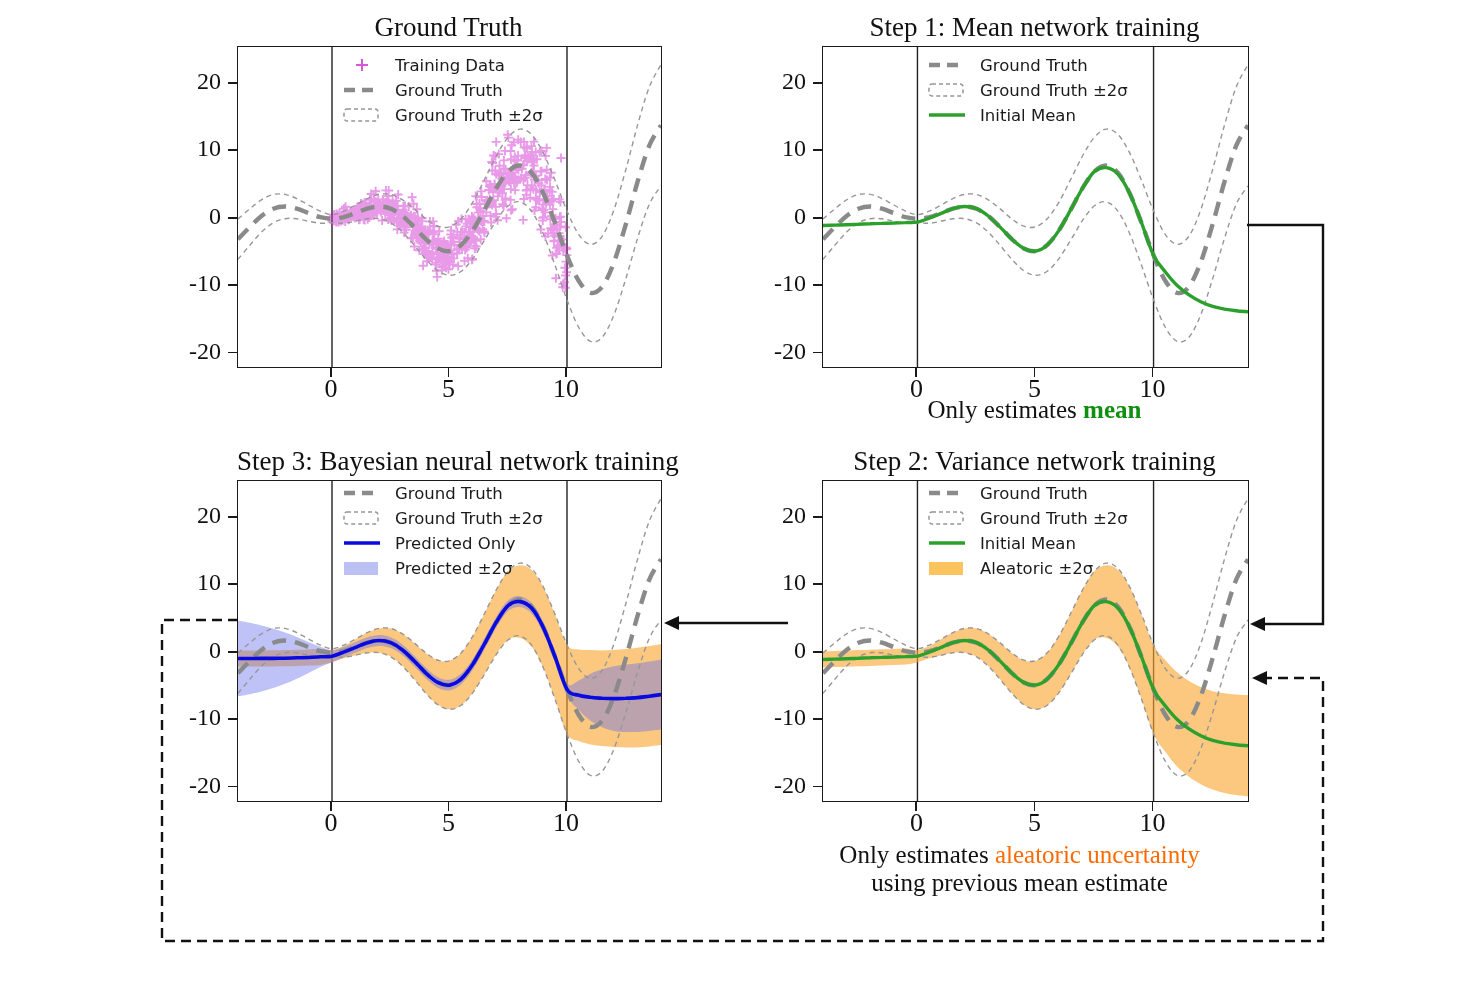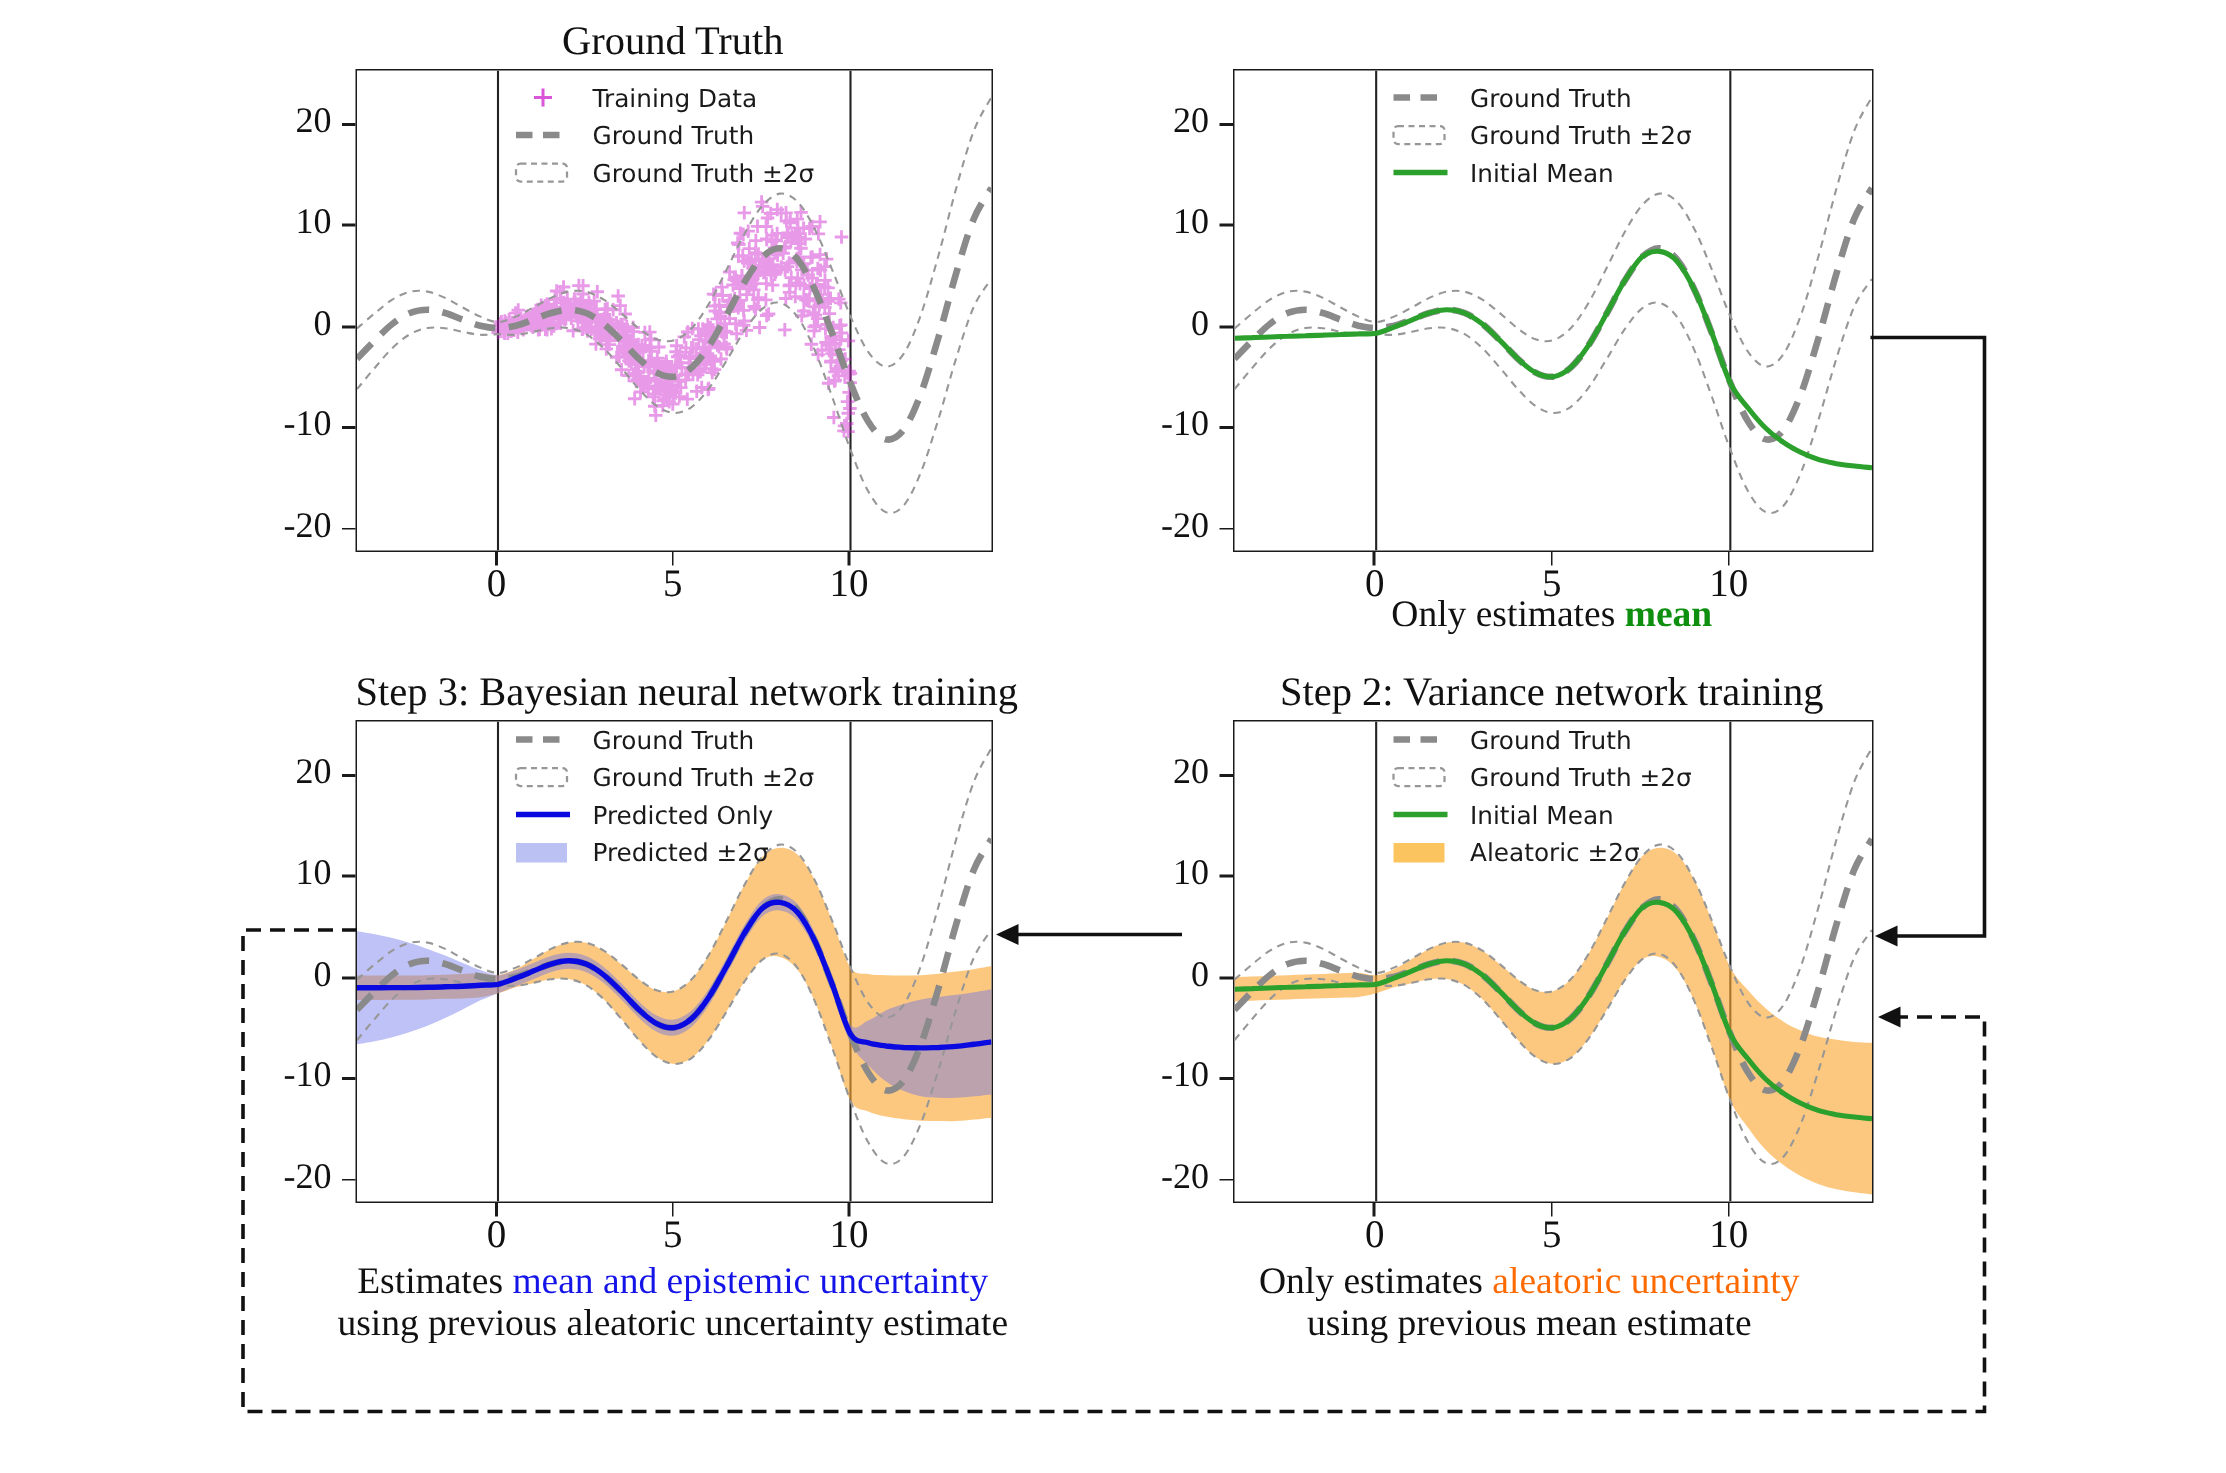--- a/index.html
+++ b/index.html
@@ -19,20 +19,21 @@
   .xlab{font-size:26px;text-align:center;}
   .tickmark{position:absolute;background:#1a1a1a;}
   #flow{position:absolute;left:0;top:0;z-index:6;pointer-events:none;}
 </style>
 </head>
 <body>
 
 <div id="fig">
 
   <div class="ptitle" style="left:237px;top:12px;width:423px;">Ground Truth</div>
+  <div class="ptitle" style="left:822px;top:12px;width:425px;">Step 1: Mean network training</div>
   <div class="ptitle" style="left:237px;top:446px;width:423px;">Step 3: Bayesian neural network training</div>
   <div class="ptitle" style="left:822px;top:446px;width:425px;">Step 2: Variance network training</div>
 
   <div class="panel" id="p-tl" style="left:237px;top:46px;width:423px;height:320px;">
       <svg width="423" height="320">
         <line x1="94" y1="0" x2="94" y2="320" stroke="#222222" stroke-width="1.4"></line>
         <line x1="329" y1="0" x2="329" y2="320" stroke="#222222" stroke-width="1.4"></line>
         <path d="M145.6,163.0h9M150.1,158.5v9M307.3,130.7h9M311.8,126.19999999999999v9M174.3,162.3h9M178.8,157.8v9M320.7,203.5h9M325.2,199v9M195.7,211.3h9M200.2,206.8v9M272.2,130.5h9M276.7,126v9M200.9,208.0h9M205.4,203.5v9M202.7,204.2h9M207.2,199.7v9M285.5,110.5h9M290.0,106v9M320.2,240.2h9M324.7,235.7v9M196.7,184.3h9M201.2,179.8v9M235.6,165.6h9M240.1,161.1v9M231.8,181.5h9M236.3,177v9M228.3,194.2h9M232.8,189.7v9M209.9,207.2h9M214.4,202.7v9M126.69999999999999,163.0h9M131.2,158.5v9M178.6,188.1h9M183.1,183.6v9M131.4,151.9h9M135.9,147.4v9M227.7,179.8h9M232.2,175.3v9M191.5,179.0h9M196.0,174.5v9M252,136.9h9M256.5,132.4v9M217.1,191.9h9M221.6,187.4v9M176.8,193.6h9M181.3,189.1v9M284.2,142.9h9M288.7,138.4v9M274.1,121.2h9M278.6,116.7v9M297.4,145.3h9M301.9,140.8v9M312.7,171.9h9M317.2,167.4v9M101.8,167.8h9M106.3,163.3v9M268.1,152.9h9M272.6,148.4v9M267.3,134.0h9M271.8,129.5v9M172.3,169.4h9M176.8,164.9v9M137.6,161.2h9M142.1,156.7v9M193,217.6h9M197.5,213.1v9M168.6,191.2h9M173.1,186.7v9M199,197.5h9M203.5,193v9M271.3,131.9h9M275.8,127.4v9M227,189.8h9M231.5,185.3v9M282.9,108.2h9M287.4,103.7v9M102.9,172.0h9M107.4,167.5v9M323.3,202.3h9M327.8,197.8v9M155.7,164.1h9M160.2,159.6v9M321,192.4h9M325.5,187.9v9M297.2,105.3h9M301.7,100.8v9M146.1,159.6h9M150.6,155.1v9M241.7,174.6h9M246.2,170.1v9M133.2,144.3h9M137.7,139.8v9M121.2,160.0h9M125.7,155.5v9M175.6,172.9h9M180.1,168.4v9M133.9,166.0h9M138.4,161.5v9M185.4,183.3h9M189.9,178.8v9M248.6,175.5h9M253.1,171v9M131.8,160.0h9M136.3,155.5v9M190.9,179.6h9M195.4,175.1v9M109.4,165.3h9M113.9,160.8v9M288.1,141.8h9M292.6,137.3v9M198.2,213.0h9M202.7,208.5v9M249.8,123.9h9M254.3,119.4v9M274.6,134.3h9M279.1,129.8v9M268.9,126.3h9M273.4,121.8v9M137.6,159.0h9M142.1,154.5v9M96.1,175.1h9M100.6,170.6v9M103.3,166.5h9M107.8,162v9M189.9,193.5h9M194.4,189v9M322,235.3h9M326.5,230.8v9M309.5,144.9h9M314.0,140.4v9M311.5,193.7h9M316.0,189.2v9M97.3,169.8h9M101.8,165.3v9M249.7,154.2h9M254.2,149.7v9M103.4,171.2h9M107.9,166.7v9M93.5,171.7h9M98.0,167.2v9M157.5,176.7h9M162.0,172.2v9M292,132.9h9M296.5,128.4v9M115,161.3h9M119.5,156.8v9M310.4,162.1h9M314.9,157.6v9M252.2,137.2h9M256.7,132.7v9M243.9,134.3h9M248.4,129.8v9M302.6,165.4h9M307.1,160.9v9M293.5,143.3h9M298.0,138.8v9M90.4,170.4h9M94.9,165.9v9M303.7,156.3h9M308.2,151.8v9M318.5,111.0h9M323.0,106.5v9M144.7,155.2h9M149.2,150.7v9M186.9,196.7h9M191.4,192.2v9M288.8,127.3h9M293.3,122.8v9M150.9,170.7h9M155.4,166.2v9M257.5,143.3h9M262.0,138.8v9M117.7,167.3h9M122.2,162.8v9M244.6,153.2h9M249.1,148.7v9M297,152.7h9M301.5,148.2v9M187.7,183.4h9M192.2,178.9v9M162.4,169.5h9M166.9,165v9M252.7,123.5h9M257.2,119v9M318.6,175.0h9M323.1,170.5v9M232.4,176.6h9M236.9,172.1v9M274.1,134.2h9M278.6,129.7v9M125.19999999999999,163.8h9M129.7,159.3v9M93.2,174.2h9M97.7,169.7v9M204.7,207.0h9M209.2,202.5v9M255.10000000000002,173.2h9M259.6,168.7v9M201.3,199.6h9M205.8,195.1v9M144.7,153.3h9M149.2,148.8v9M293.4,160.3h9M297.9,155.8v9M132.3,163.8h9M136.8,159.3v9M289.4,125.2h9M293.9,120.7v9M316.5,203.5h9M321.0,199v9M257.5,128.3h9M262.0,123.80000000000001v9M261.1,127.1h9M265.6,122.6v9M203.6,220.8h9M208.1,216.3v9M100,170.6h9M104.5,166.1v9M315.3,199.7h9M319.8,195.2v9M271.6,136.3h9M276.1,131.8v9M230.1,179.9h9M234.6,175.4v9M236.8,184.1h9M241.3,179.6v9M96.9,166.2h9M101.4,161.7v9M261.2,159.1h9M265.7,154.6v9M154.4,162.7h9M158.9,158.2v9M93.8,172.5h9M98.3,168v9M312.2,188.7h9M316.7,184.2v9M176.8,203.3h9M181.3,198.8v9M239.2,150.0h9M243.7,145.5v9M181.6,207.1h9M186.1,202.6v9M96,170.3h9M100.5,165.8v9M201.7,193.9h9M206.2,189.4v9M314.5,182.0h9M319.0,177.5v9M204.4,209.5h9M208.9,205v9M203.6,216.8h9M208.1,212.3v9M323.6,200.4h9M328.1,195.9v9M252.39999999999998,141.2h9M256.9,136.7v9M247,139.4h9M251.5,134.9v9M201.9,207.9h9M206.4,203.4v9M136.4,160.7h9M140.9,156.2v9M222,213.9h9M226.5,209.4v9M307.5,139.9h9M312.0,135.4v9M182.8,205.7h9M187.3,201.2v9M224.4,200.9h9M228.9,196.4v9M118.4,169.8h9M122.9,165.3v9M256.3,107.1h9M260.8,102.6v9M194,223.8h9M198.5,219.3v9M189.3,197.5h9M193.8,193v9M203,211.0h9M207.5,206.5v9M248.5,140.0h9M253.0,135.5v9M278.3,95.1h9M282.8,90.6v9M190.7,174.4h9M195.2,169.9v9M118.3,156.5h9M122.8,152v9M263.1,151.5h9M267.6,147v9M309.4,153.9h9M313.9,149.4v9M238.7,144.4h9M243.2,139.9v9M311.2,151.9h9M315.7,147.4v9M323.1,180.2h9M327.6,175.7v9M280.9,132.8h9M285.4,128.3v9M230.9,175.8h9M235.4,171.3v9M324.3,208.1h9M328.8,203.6v9M187.4,174.6h9M191.9,170.1v9M120.9,161.5h9M125.4,157v9M261.4,113.4h9M265.9,108.9v9M223.4,179.4h9M227.9,174.9v9M186.2,186.1h9M190.7,181.6v9M274.6,113.0h9M279.1,108.5v9M314.2,200.9h9M318.7,196.4v9M207.9,196.6h9M212.4,192.1v9M229.4,169.5h9M233.9,165v9M131.9,157.8h9M136.4,153.3v9M163.7,182.7h9M168.2,178.2v9M323.6,214.6h9M328.1,210.1v9M184.4,203.9h9M188.9,199.4v9M123.4,163.8h9M127.9,159.3v9M120.5,165.5h9M125.0,161v9M143.5,159.5h9M148.0,155v9M183.1,182.7h9M187.6,178.2v9M213.7,177.6h9M218.2,173.1v9M272.8,129.5h9M277.3,125v9M217.8,190.6h9M222.3,186.1v9M176.5,180.0h9M181.0,175.5v9M265.8,125.9h9M270.3,121.4v9M156,173.6h9M160.5,169.1v9M106.2,167.4h9M110.7,162.9v9M232.3,201.4h9M236.8,196.9v9M289.5,104.9h9M294.0,100.4v9M139.6,173.5h9M144.1,169v9M317.3,194.5h9M321.8,190v9M308.6,125.7h9M313.1,121.2v9M292,163.5h9M296.5,159v9M240.4,173.7h9M244.9,169.2v9M263.9,171.3h9M268.4,166.8v9M175.5,188.0h9M180.0,183.5v9M211.2,195.0h9M215.7,190.5v9M116.6,162.3h9M121.1,157.8v9M147.9,160.7h9M152.4,156.2v9M216,174.3h9M220.5,169.8v9M237.1,161.5h9M241.6,157v9M299,124.3h9M303.5,119.8v9M175.3,170.7h9M179.8,166.2v9M134,157.6h9M138.5,153.1v9M238.2,171.7h9M242.7,167.2v9M307.8,172.1h9M312.3,167.6v9M198.1,208.3h9M202.6,203.8v9M179.8,174.1h9M184.3,169.6v9M127.69999999999999,158.2h9M132.2,153.7v9M171.9,199.5h9M176.4,195v9M116,159.4h9M120.5,154.9v9M158.4,166.2h9M162.9,161.7v9M238,173.9h9M242.5,169.4v9M178.7,184.3h9M183.2,179.8v9M256.7,145.6h9M261.2,141.1v9M241.7,184.5h9M246.2,180v9M129.9,161.1h9M134.4,156.6v9M317.7,179.5h9M322.2,175v9M305.7,152.8h9M310.2,148.3v9M144.4,157.9h9M148.9,153.4v9M194.6,197.4h9M199.1,192.9v9M237.8,161.1h9M242.3,156.6v9M116.3,163.2h9M120.8,158.7v9M96.6,171.2h9M101.1,166.7v9M124.80000000000001,164.3h9M129.3,159.8v9M125.1,172.2h9M129.6,167.7v9M149.2,173.6h9M153.7,169.1v9M290.2,111.3h9M294.7,106.8v9M143.4,155.6h9M147.9,151.1v9M148.6,164.5h9M153.1,160v9M289.7,113.0h9M294.2,108.5v9M234.3,149.2h9M238.8,144.7v9M121.1,172.5h9M125.6,168v9M173.1,172.2h9M177.6,167.7v9M312.7,177.2h9M317.2,172.7v9M219.6,185.0h9M224.1,180.5v9M239.3,174.6h9M243.8,170.1v9M322.9,240.7h9M327.4,236.2v9M158.1,170.0h9M162.6,165.5v9M99.6,170.5h9M104.1,166v9M94.8,168.1h9M99.3,163.6v9M219.5,202.6h9M224.0,198.1v9M114,164.6h9M118.5,160.1v9M291.5,118.5h9M296.0,114v9M250.7,145.3h9M255.2,140.8v9M179.7,192.2h9M184.2,187.7v9M126.80000000000001,159.0h9M131.3,154.5v9M320.5,236.9h9M325.0,232.4v9M196.4,212.0h9M200.9,207.5v9M198.3,209.6h9M202.8,205.1v9M98.3,173.5h9M102.8,169v9M164.4,169.9h9M168.9,165.4v9M126.80000000000001,170.4h9M131.3,165.9v9M120.3,158.8h9M124.8,154.3v9M272.3,109.8h9M276.8,105.3v9M309.9,208.5h9M314.4,204v9M150.3,171.1h9M154.8,166.6v9M234.4,160.3h9M238.9,155.8v9M162.9,173.8h9M167.4,169.3v9M253.2,159.9h9M257.7,155.4v9M226.2,184.8h9M230.7,180.3v9M169.4,170.7h9M173.9,166.2v9M178.4,195.7h9M182.9,191.2v9M171,156.7h9M175.5,152.2v9M195.4,206.5h9M199.9,202v9M143.7,163.1h9M148.2,158.6v9M282.3,109.5h9M286.8,105v9M205.3,198.4h9M209.8,193.9v9M268.7,112.2h9M273.2,107.7v9M216.6,202.9h9M221.1,198.4v9M196.8,195.4h9M201.3,190.9v9M91.1,173.8h9M95.6,169.3v9M279.6,121.8h9M284.1,117.3v9M299,138.4h9M303.5,133.9v9M307.4,157.9h9M311.9,153.4v9M269.2,98.3h9M273.7,93.8v9M298.1,124.6h9M302.6,120.1v9M214.6,206.2h9M219.1,201.7v9M137.7,156.3h9M142.2,151.8v9M278.4,131.0h9M282.9,126.5v9M89.7,173.5h9M94.2,169v9M102.2,171.1h9M106.7,166.6v9M249.6,154.7h9M254.1,150.2v9M152.9,163.4h9M157.4,158.9v9M133.3,154.7h9M137.8,150.2v9M97.7,173.1h9M102.2,168.6v9M90.1,173.5h9M94.6,169v9M267.8,125.8h9M272.3,121.3v9M155.2,171.6h9M159.7,167.1v9M172.6,185.3h9M177.1,180.8v9M109.5,169.2h9M114.0,164.7v9M304.2,100.9h9M308.7,96.4v9M125.69999999999999,161.0h9M130.2,156.5v9M126.80000000000001,159.0h9M131.3,154.5v9M316.7,152.4h9M321.2,147.9v9M179.9,202.3h9M184.4,197.8v9M262.6,136.1h9M267.1,131.6v9M260,146.2h9M264.5,141.7v9M190.8,195.5h9M195.3,191v9M210.4,217.4h9M214.9,212.9v9M169.6,150.3h9M174.1,145.8v9M249.7,158.1h9M254.2,153.6v9M223.1,172.3h9M227.6,167.8v9M173.1,187.6h9M177.6,183.1v9M118.3,164.6h9M122.8,160.1v9M170.4,190.7h9M174.9,186.2v9M253,109.2h9M257.5,104.7v9M296.3,136.3h9M300.8,131.8v9M253.7,167.0h9M258.2,162.5v9M122.8,164.2h9M127.3,159.7v9M162.6,167.0h9M167.1,162.5v9M204.9,201.0h9M209.4,196.5v9M142.8,167.1h9M147.3,162.6v9M176.2,183.3h9M180.7,178.8v9M89.6,174.7h9M94.1,170.2v9M135.6,162.4h9M140.1,157.9v9M206.1,217.4h9M210.6,212.9v9M263.8,131.8h9M268.3,127.30000000000001v9M200.1,198.3h9M204.6,193.8v9M101.2,161.7h9M105.7,157.2v9M282.6,109.1h9M287.1,104.6v9M208.2,187.5h9M212.7,183v9M120.4,162.4h9M124.9,157.9v9M260.3,157.2h9M264.8,152.7v9M275.6,108.6h9M280.1,104.1v9M104.7,168.8h9M109.2,164.3v9M300.2,173.6h9M304.7,169.1v9M168.5,168.2h9M173.0,163.7v9M128.8,162.4h9M133.3,157.9v9M178.5,187.4h9M183.0,182.9v9M118.9,162.8h9M123.4,158.3v9M284.4,99.9h9M288.9,95.4v9M200.3,218.7h9M204.8,214.2v9M231.6,192.6h9M236.1,188.1v9M296.1,153.5h9M300.6,149v9M235.7,183.0h9M240.2,178.5v9M108.4,164.3h9M112.9,159.8v9M258.5,142.5h9M263.0,138v9M304.2,122.7h9M308.7,118.2v9M155.1,174.8h9M159.6,170.3v9M288.6,125.9h9M293.1,121.4v9M115,167.4h9M119.5,162.9v9M107.4,166.0h9M111.9,161.5v9M178.5,179.7h9M183.0,175.2v9M222.6,192.1h9M227.1,187.6v9M173.8,177.4h9M178.3,172.9v9M97.5,169.8h9M102.0,165.3v9M303.3,153.4h9M307.8,148.9v9M282.3,111.3h9M286.8,106.8v9M260.7,136.7h9M265.2,132.2v9M207.9,215.0h9M212.4,210.5v9M282.2,111.1h9M286.7,106.6v9M91.8,167.5h9M96.3,163v9M99.7,172.0h9M104.2,167.5v9M183.7,205.0h9M188.2,200.5v9M221.7,185.6h9M226.2,181.1v9M231.9,198.8h9M236.4,194.3v9M322.5,220.7h9M327.0,216.2v9M227.7,184.6h9M232.2,180.1v9M268.6,163.3h9M273.1,158.8v9M308.9,169.3h9M313.4,164.8v9M102.7,174.5h9M107.2,170v9M121.8,160.1h9M126.3,155.6v9M172.2,175.0h9M176.7,170.5v9M94.1,167.0h9M98.6,162.5v9M224.8,176.8h9M229.3,172.3v9M155.7,147.5h9M160.2,143v9M275.9,123.1h9M280.4,118.6v9M163.5,171.8h9M168.0,167.3v9M242.6,156.5h9M247.1,152v9M201.3,212.6h9M205.8,208.1v9M145.9,167.5h9M150.4,163v9M166.3,159.5h9M170.8,155v9M302.2,142.9h9M306.7,138.4v9M146.1,149.0h9M150.6,144.5v9M266.5,129.7h9M271.0,125.19999999999999v9M199.3,223.3h9M203.8,218.8v9M160.9,159.3h9M165.4,154.8v9M257,118.7h9M261.5,114.2v9M307.2,144.3h9M311.7,139.8v9M243.7,154.1h9M248.2,149.6v9M219,172.0h9M223.5,167.5v9M104.9,166.5h9M109.4,162v9M214.6,202.2h9M219.1,197.7v9M203.1,199.0h9M207.6,194.5v9M269.9,162.3h9M274.4,157.8v9M144.4,160.2h9M148.9,155.7v9M101.1,170.0h9M105.6,165.5v9M318,154.9h9M322.5,150.4v9M195.7,191.8h9M200.2,187.3v9M231.1,171.3h9M235.6,166.8v9M131,147.5h9M135.5,143v9M146.3,166.5h9M150.8,162v9M313.4,231.3h9M317.9,226.8v9M229.1,188.7h9M233.6,184.2v9M253.7,94.9h9M258.2,90.4v9M234,181.4h9M238.5,176.9v9M310.3,186.6h9M314.8,182.1v9M162.4,158.7h9M166.9,154.2v9M161.7,185.6h9M166.2,181.1v9M318.2,193.3h9M322.7,188.8v9M231.9,192.7h9M236.4,188.2v9M246.5,155.5h9M251.0,151v9M146.4,158.2h9M150.9,153.7v9M182.7,191.5h9M187.2,187v9M226.6,195.9h9M231.1,191.4v9M250.9,153.2h9M255.4,148.7v9M290.4,111.9h9M294.9,107.4v9M182.1,194.0h9M186.6,189.5v9M280.5,118.4h9M285.0,113.9v9M290.9,108.7h9M295.4,104.2v9M198.7,201.0h9M203.2,196.5v9M152.1,164.6h9M156.6,160.1v9M287.7,109.8h9M292.2,105.3v9M268.2,104.0h9M272.7,99.5v9M113.7,164.2h9M118.2,159.7v9M183.2,200.8h9M187.7,196.3v9M161.4,165.3h9M165.9,160.8v9M174.2,191.0h9M178.7,186.5v9M94,175.1h9M98.5,170.6v9M214.8,184.9h9M219.3,180.4v9M215.7,219.1h9M220.2,214.6v9M240.2,182.3h9M244.7,177.8v9M100.2,173.2h9M104.7,168.7v9M163.2,180.2h9M167.7,175.7v9M228.1,195.1h9M232.6,190.6v9M209.3,190.8h9M213.8,186.3v9M134.1,166.2h9M138.6,161.7v9M243.1,157.3h9M247.6,152.8v9M117.5,164.8h9M122.0,160.3v9M122,164.3h9M126.5,159.8v9M103.1,168.7h9M107.6,164.2v9M258.5,125.8h9M263.0,121.3v9M294.8,152.9h9M299.3,148.4v9M128.6,147.0h9M133.1,142.5v9M317.3,170.1h9M321.8,165.6v9M226.1,172.3h9M230.6,167.8v9M271.3,95.3h9M275.8,90.8v9M191.8,187.2h9M196.3,182.7v9M295.7,133.1h9M300.2,128.6v9M283.9,147.9h9M288.4,143.4v9M282.6,130.7h9M287.1,126.19999999999999v9M131.3,168.5h9M135.8,164v9M194.3,206.0h9M198.8,201.5v9M249.3,115.0h9M253.8,110.5v9M164,166.1h9M168.5,161.6v9M285,138.1h9M289.5,133.6v9M301.2,170.1h9M305.7,165.6v9M189.7,212.2h9M194.2,207.7v9M116.4,172.8h9M120.9,168.3v9M301.7,152.1h9M306.2,147.6v9M208.6,197.3h9M213.1,192.8v9M135.5,157.9h9M140.0,153.4v9M304.6,149.2h9M309.1,144.7v9M218,198.9h9M222.5,194.4v9M275,113.5h9M279.5,109v9M180.6,218.8h9M185.1,214.3v9M281.8,100.4h9M286.3,95.9v9M275.7,92.7h9M280.2,88.2v9M289,99.1h9M293.5,94.6v9M159.2,172.4h9M163.7,167.9v9M234.1,157.0h9M238.6,152.5v9M226.1,189.2h9M230.6,184.7v9M181.1,183.0h9M185.6,178.5v9M261.5,142.1h9M266.0,137.6v9M224.5,191.2h9M229.0,186.7v9M98.3,170.8h9M102.8,166.3v9M161.9,174.9h9M166.4,170.4v9M247.3,152.2h9M251.8,147.7v9M250.1,116.0h9M254.6,111.5v9M242.1,185.7h9M246.6,181.2v9M316.7,186.1h9M321.2,181.6v9M150.9,156.6h9M155.4,152.1v9M229.5,212.7h9M234.0,208.2v9M154.8,182.4h9M159.3,177.9v9M206,222.3h9M210.5,217.8v9M251.89999999999998,140.5h9M256.4,136v9M268.4,142.1h9M272.9,137.6v9M128.5,152.7h9M133.0,148.2v9M265.2,87.7h9M269.7,83.2v9M266.6,134.6h9M271.1,130.1v9M201.5,212.3h9M206.0,207.8v9M177.2,179.8h9M181.7,175.3v9M265.9,90.6h9M270.4,86.1v9M120.9,156.9h9M125.4,152.4v9M285.5,110.6h9M290.0,106.1v9M160.3,165.3h9M164.8,160.8v9M272.9,133.3h9M277.4,128.8v9M257.8,139.3h9M262.3,134.8v9M281.4,152.0h9M285.9,147.5v9M145.6,172.5h9M150.1,168v9M184.1,187.7h9M188.6,183.2v9M200.4,211.4h9M204.9,206.9v9M91.1,168.8h9M95.6,164.3v9M111.6,170.0h9M116.1,165.5v9M113.4,162.3h9M117.9,157.8v9M255.3,149.4h9M259.8,144.9v9M243.9,165.4h9M248.4,160.9v9M263.1,122.3h9M267.6,117.8v9M171.4,169.3h9M175.9,164.8v9M259.4,138.7h9M263.9,134.2v9M112.6,164.2h9M117.1,159.7v9M237.9,163.8h9M242.4,159.3v9M141.7,163.3h9M146.2,158.8v9M138.4,165.1h9M142.9,160.6v9M260.3,135.0h9M264.8,130.5v9M241.9,174.2h9M246.4,169.7v9M310.8,186.3h9M315.3,181.8v9M291.5,94.6h9M296.0,90.1v9M100.2,170.3h9M104.7,165.8v9M157.2,178.9h9M161.7,174.4v9M305.5,186.6h9M310.0,182.1v9M109,166.2h9M113.5,161.7v9M208.1,203.5h9M212.6,199v9M247.9,168.8h9M252.4,164.3v9M134.6,164.0h9M139.1,159.5v9M274.1,135.9h9M278.6,131.4v9M117.2,172.5h9M121.7,168v9M96.2,171.0h9M100.7,166.5v9M170.5,180.1h9M175.0,175.6v9M223.2,199.4h9M227.7,194.9v9M111.1,165.3h9M115.6,160.8v9M215.5,202.9h9M220.0,198.4v9M155.3,164.3h9M159.8,159.8v9M294.4,112.3h9M298.9,107.8v9M313,171.3h9M317.5,166.8v9M271.2,131.7h9M275.7,127.19999999999999v9M194.3,210.3h9M198.8,205.8v9M289.6,115.3h9M294.1,110.8v9M300.3,170.9h9M304.8,166.4v9M117.3,160.7h9M121.8,156.2v9M179.6,171.3h9M184.1,166.8v9M103,159.7h9M107.5,155.2v9M179.6,186.7h9M184.1,182.2v9M283.6,128.3h9M288.1,123.80000000000001v9M253.3,169.9h9M257.8,165.4v9M135.1,160.5h9M139.6,156v9M121.4,157.8h9M125.9,153.3v9M247.9,156.8h9M252.4,152.3v9M281.1,117.4h9M285.6,112.9v9M209.7,206.9h9M214.2,202.4v9M116.4,162.5h9M120.9,158v9M175.2,180.8h9M179.7,176.3v9M123.3,165.1h9M127.8,160.6v9M238.2,192.3h9M242.7,187.8v9M122.2,172.9h9M126.7,168.4v9M112.7,171.1h9M117.2,166.6v9M201.2,195.7h9M205.7,191.2v9M290.6,124.2h9M295.1,119.7v9M129.6,168.1h9M134.1,163.6v9M322.7,201.6h9M327.2,197.1v9M268.6,112.6h9M273.1,108.1v9M143.6,164.5h9M148.1,160v9M201.9,196.2h9M206.4,191.7v9M151.6,162.1h9M156.1,157.6v9M233.8,199.4h9M238.3,194.9v9M313.8,207.0h9M318.3,202.5v9M132.4,160.1h9M136.9,155.6v9M172.9,187.0h9M177.4,182.5v9M119.4,168.1h9M123.9,163.6v9M299.7,161.5h9M304.2,157v9M300.9,157.6h9M305.4,153.1v9M187,197.3h9M191.5,192.8v9M302.9,189.4h9M307.4,184.9v9M151.2,167.2h9M155.7,162.7v9M202.3,213.9h9M206.8,209.4v9M281.5,94.9h9M286.0,90.4v9M182.6,201.7h9M187.1,197.2v9M268.5,130.4h9M273.0,125.9v9M106.4,172.8h9M110.9,168.3v9M237,156.4h9M241.5,151.9v9M289.3,138.5h9M293.8,134v9M262.8,152.7h9M267.3,148.2v9M323,228.5h9M327.5,224v9M137.1,162.8h9M141.6,158.3v9M231.1,173.9h9M235.6,169.4v9M121.5,161.1h9M126.0,156.6v9M124.5,160.6h9M129.0,156.1v9M167.2,175.9h9M171.7,171.4v9M194.7,229.9h9M199.2,225.4v9M163.5,174.6h9M168.0,170.1v9M318.1,169.6h9M322.6,165.1v9M230,212.0h9M234.5,207.5v9M151.7,172.5h9M156.2,168v9M324.4,201.9h9M328.9,197.4v9M122.3,155.7h9M126.8,151.2v9M298.9,104.0h9M303.4,99.5v9M146,172.4h9M150.5,167.9v9M311.4,194.4h9M315.9,189.9v9M210.7,189.9h9M215.2,185.4v9M140.5,152.4h9M145.0,147.9v9M160.9,172.1h9M165.4,167.6v9M107.6,166.9h9M112.1,162.4v9M112.2,164.0h9M116.7,159.5v9M150.1,166.4h9M154.6,161.9v9M235.8,171.8h9M240.3,167.3v9M134.3,166.2h9M138.8,161.7v9M303.1,108.9h9M307.6,104.4v9M166.9,171.9h9M171.4,167.4v9M155.1,159.0h9M159.6,154.5v9M199.7,220.2h9M204.2,215.7v9M115.9,165.2h9M120.4,160.7v9M247.8,137.6h9M252.3,133.1v9M203.2,204.8h9M207.7,200.3v9M182.3,187.9h9M186.8,183.4v9M273.9,118.3h9M278.4,113.8v9M148.1,171.5h9M152.6,167v9M308.2,181.3h9M312.7,176.8v9M287.7,150.7h9M292.2,146.2v9M120,168.1h9M124.5,163.6v9M194.1,215.6h9M198.6,211.1v9M127.19999999999999,158.3h9M131.7,153.8v9M183,183.2h9M187.5,178.7v9M109.4,163.7h9M113.9,159.2v9M181.1,196.0h9M185.6,191.5v9M98.3,173.9h9M102.8,169.4v9M135.1,160.2h9M139.6,155.7v9M222.6,202.9h9M227.1,198.4v9M272,114.1h9M276.5,109.6v9M253.60000000000002,127.0h9M258.1,122.5v9M284.7,114.2h9M289.2,109.7v9M287.2,111.6h9M291.7,107.1v9M178.1,181.4h9M182.6,176.9v9M227.4,190.3h9M231.9,185.8v9M126.19999999999999,165.7h9M130.7,161.2v9M265.5,126.6h9M270.0,122.1v9M246.2,143.0h9M250.7,138.5v9M190.1,205.2h9M194.6,200.7v9M315.3,198.7h9M319.8,194.2v9M270.2,125.4h9M274.7,120.9v9M143.3,162.7h9M147.8,158.2v9M150.1,154.6h9M154.6,150.1v9M298.4,182.5h9M302.9,178v9M127.5,152.4h9M132.0,147.9v9M293.4,128.8h9M297.9,124.30000000000001v9M290.9,142.2h9M295.4,137.7v9M114.3,168.3h9M118.8,163.8v9M246.6,157.1h9M251.1,152.6v9M229,190.9h9M233.5,186.4v9M140.2,154.9h9M144.7,150.4v9M211.4,211.4h9M215.9,206.9v9M208.6,183.5h9M213.1,179v9M302.7,132.0h9M307.2,127.5v9M293.3,151.8h9M297.8,147.3v9M232.1,177.5h9M236.6,173v9M240.6,168.7h9M245.1,164.2v9M102.3,170.8h9M106.8,166.3v9M141,154.9h9M145.5,150.4v9M123.3,156.7h9M127.8,152.2v9M225.3,211.3h9M229.8,206.8v9M129.8,162.6h9M134.3,158.1v9M143.4,143.4h9M147.9,138.9v9M176.2,191.0h9M180.7,186.5v9M119.8,158.1h9M124.3,153.6v9M205.6,213.1h9M210.1,208.6v9M98.9,168.0h9M103.4,163.5v9M184.5,214.3h9M189.0,209.8v9M311.6,177.8h9M316.1,173.3v9M101.7,171.4h9M106.2,166.9v9M190.8,185.1h9M195.3,180.6v9M314.3,206.4h9M318.8,201.9v9M262.5,103.9h9M267.0,99.4v9M212.1,198.0h9M216.6,193.5v9M135.8,157.2h9M140.3,152.7v9M233.2,149.1h9M237.7,144.6v9M196,197.5h9M200.5,193v9M125.9,162.4h9M130.4,157.9v9M280.7,172.9h9M285.2,168.4v9M150.1,155.5h9M154.6,151v9M301.8,142.6h9M306.3,138.1v9M316,189.5h9M320.5,185v9M324.1,225.3h9M328.6,220.8v9M193.6,200.3h9M198.1,195.8v9M214.7,187.8h9M219.2,183.3v9M224.1,198.9h9M228.6,194.4v9M95.2,170.7h9M99.7,166.2v9M256,128.4h9M260.5,123.9v9M175.1,191.2h9M179.6,186.7v9M187.8,208.0h9M192.3,203.5v9M301.3,146.9h9M305.8,142.4v9M135.7,152.4h9M140.2,147.9v9M165.1,174.8h9M169.6,170.3v9M140.4,152.6h9M144.9,148.1v9M272.6,143.1h9M277.1,138.6v9M108.3,169.6h9M112.8,165.1v9M189.8,207.1h9M194.3,202.6v9M293.2,105.1h9M297.7,100.6v9M132.2,162.8h9M136.7,158.3v9M232.9,193.8h9M237.4,189.3v9M231,190.3h9M235.5,185.8v9M140.1,161.0h9M144.6,156.5v9M310.2,183.0h9M314.7,178.5v9M284.1,101.5h9M288.6,97v9M105,167.7h9M109.5,163.2v9M172.8,183.8h9M177.3,179.3v9M304.5,133.1h9M309.0,128.6v9M146.2,143.5h9M150.7,139v9M218.5,184.9h9M223.0,180.4v9M177,187.1h9M181.5,182.6v9M301,163.0h9M305.5,158.5v9M90.8,172.4h9M95.3,167.9v9M283.7,143.6h9M288.2,139.1v9M261.1,121.4h9M265.6,116.9v9M153.6,153.7h9M158.1,149.2v9M186.5,209.9h9M191.0,205.4v9M157.3,167.9h9M161.8,163.4v9M251.1,108.5h9M255.6,104v9M158.2,177.0h9M162.7,172.5v9M262.3,134.4h9M266.8,129.9v9M216.8,194.7h9M221.3,190.2v9M194.9,201.7h9M199.4,197.2v9" stroke="#cc1ecc" stroke-width="1.9" stroke-opacity="0.45" fill="none"></path>
         <path d="M0.0,172.0C2.0,170.3 7.8,165.1 11.8,161.9C15.7,158.7 19.6,155.2 23.5,152.8C27.4,150.4 31.3,148.4 35.3,147.5C39.2,146.6 43.1,146.7 47.0,147.4C50.9,148.1 54.8,149.8 58.8,151.6C62.7,153.4 66.6,156.0 70.5,158.0C74.4,160.1 78.3,162.5 82.3,164.1C86.2,165.7 90.1,167.7 94.0,167.7C97.9,167.7 101.8,165.7 105.8,164.1C109.7,162.5 113.6,160.1 117.5,158.0C121.4,156.0 125.3,153.4 129.3,151.6C133.2,149.8 137.1,148.1 141.0,147.4C144.9,146.7 148.8,146.6 152.8,147.5C156.7,148.4 160.6,150.4 164.5,152.8C168.4,155.2 172.3,158.7 176.3,161.9C180.2,165.1 184.1,169.1 188.0,172.0C191.9,174.9 195.8,177.9 199.8,179.2C203.7,180.5 207.6,181.1 211.5,179.8C215.4,178.5 219.3,175.8 223.3,171.7C227.2,167.5 231.1,161.4 235.0,154.8C238.9,148.2 242.8,139.8 246.8,132.0C250.7,124.3 254.6,115.5 258.5,108.5C262.4,101.5 266.3,94.5 270.3,90.1C274.2,85.7 278.1,82.5 282.0,82.1C285.9,81.7 289.8,83.6 293.8,87.6C297.7,91.7 301.6,98.6 305.5,106.4C309.4,114.1 313.3,124.5 317.3,134.1C321.2,143.7 325.1,155.1 329.0,164.0C332.9,172.9 336.8,182.0 340.8,187.6C344.7,193.1 348.6,197.1 352.5,197.4C356.4,197.6 360.3,194.9 364.3,189.1C368.2,183.3 372.1,173.7 376.0,162.6C379.9,151.6 383.8,136.8 387.8,122.8C391.7,108.8 395.6,92.2 399.5,78.4C403.4,64.6 407.3,50.2 411.3,40.1C415.2,30.0 421.0,21.4 423.0,17.7" fill="none" stroke="#979797" stroke-width="1.4" stroke-dasharray="5 4"></path>
         <path d="M0.0,212.4C2.0,210.1 7.8,202.8 11.8,198.3C15.7,193.7 19.6,188.9 23.5,185.1C27.4,181.4 31.3,178.1 35.3,175.8C39.2,173.6 43.1,172.3 47.0,171.7C50.9,171.0 54.8,171.4 58.8,171.8C62.7,172.2 66.6,173.5 70.5,174.2C74.4,175.0 78.3,176.0 82.3,176.2C86.2,176.5 90.1,175.8 94.0,175.8C97.9,175.8 101.8,176.5 105.8,176.2C109.7,176.0 113.6,175.0 117.5,174.2C121.4,173.5 125.3,172.2 129.3,171.8C133.2,171.4 137.1,171.0 141.0,171.7C144.9,172.3 148.8,173.6 152.8,175.8C156.7,178.1 160.6,181.4 164.5,185.1C168.4,188.9 172.3,193.7 176.3,198.3C180.2,202.8 184.1,208.2 188.0,212.4C191.9,216.6 195.8,221.0 199.8,223.7C203.7,226.3 207.6,228.2 211.5,228.3C215.4,228.4 219.3,227.0 223.3,224.2C227.2,221.4 231.1,216.7 235.0,211.4C238.9,206.1 242.8,199.1 246.8,192.7C250.7,186.3 254.6,178.8 258.5,173.1C262.4,167.5 266.3,161.8 270.3,158.8C274.2,155.7 278.1,153.9 282.0,154.9C285.9,155.8 289.8,159.1 293.8,164.4C297.7,169.8 301.6,178.1 305.5,187.2C309.4,196.3 313.3,208.1 317.3,219.0C321.2,230.0 325.1,242.6 329.0,252.9C332.9,263.2 336.8,273.6 340.8,280.5C344.7,287.4 348.6,292.8 352.5,294.4C356.4,296.0 360.3,294.6 364.3,290.2C368.2,285.7 372.1,277.4 376.0,267.7C379.9,258.0 383.8,244.6 387.8,231.9C391.7,219.3 395.6,204.0 399.5,191.6C403.4,179.2 407.3,166.1 411.3,157.3C415.2,148.5 421.0,142.0 423.0,139.0" fill="none" stroke="#979797" stroke-width="1.4" stroke-dasharray="5 4"></path>
@@ -161,24 +162,20 @@
       <div class="row">
         <svg width="40" height="18">
           <rect x="2" y="3" width="34" height="13" fill="#fbc45f"></rect>
         </svg>
         <span>Aleatoric ±2σ</span>
       </div>
     </div>
 
   <div class="caption" id="cap-tr" style="left:822px;top:396px;width:425px;">
       <div><span>Only estimates </span><span style="color: rgb(15, 143, 15); font-weight: bold;">mean</span></div>
-    </div>
-  <div class="caption" id="cap-bl" style="left:192px;top:841px;width:513px;">
-      <div><span>Estimates </span><span style="color: rgb(20, 20, 232);">mean and epistemic uncertainty</span></div>
-      <div><span>using previous aleatoric uncertainty estimate</span></div>
     </div>
   <div class="caption" id="cap-br" style="left:782px;top:841px;width:475px;">
       <div><span>Only estimates </span><span style="color: rgb(253, 106, 2);">aleatoric uncertainty</span></div>
       <div><span>using previous mean estimate</span></div>
     </div>
 
   <svg id="flow" width="1484" height="982">
     <polyline points="1247,225 1323,225 1323,624 1264,624" fill="none" stroke="#111" stroke-width="2.4"></polyline>
     <polygon points="1250,624 1265,617 1265,631" fill="#111"></polygon>
     <line x1="788" y1="623" x2="678" y2="623" stroke="#111" stroke-width="2.4"></line>

